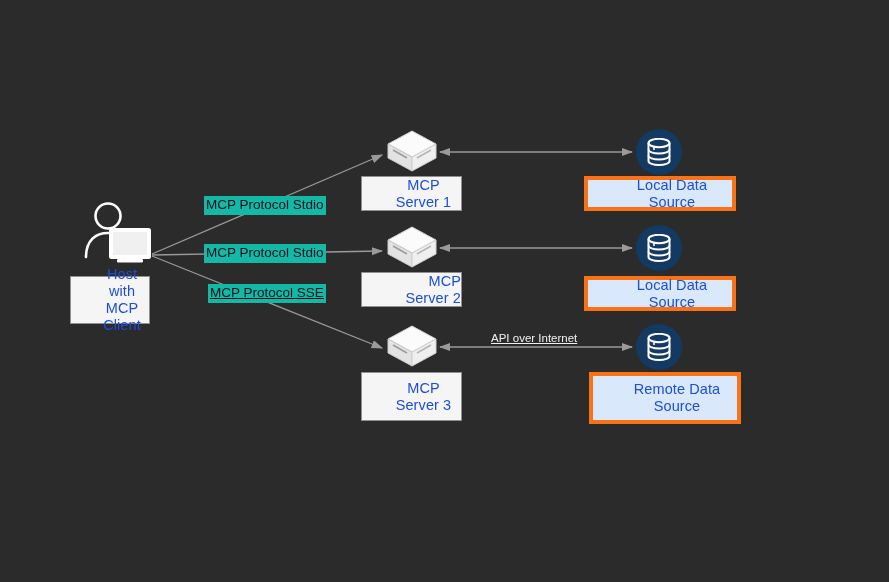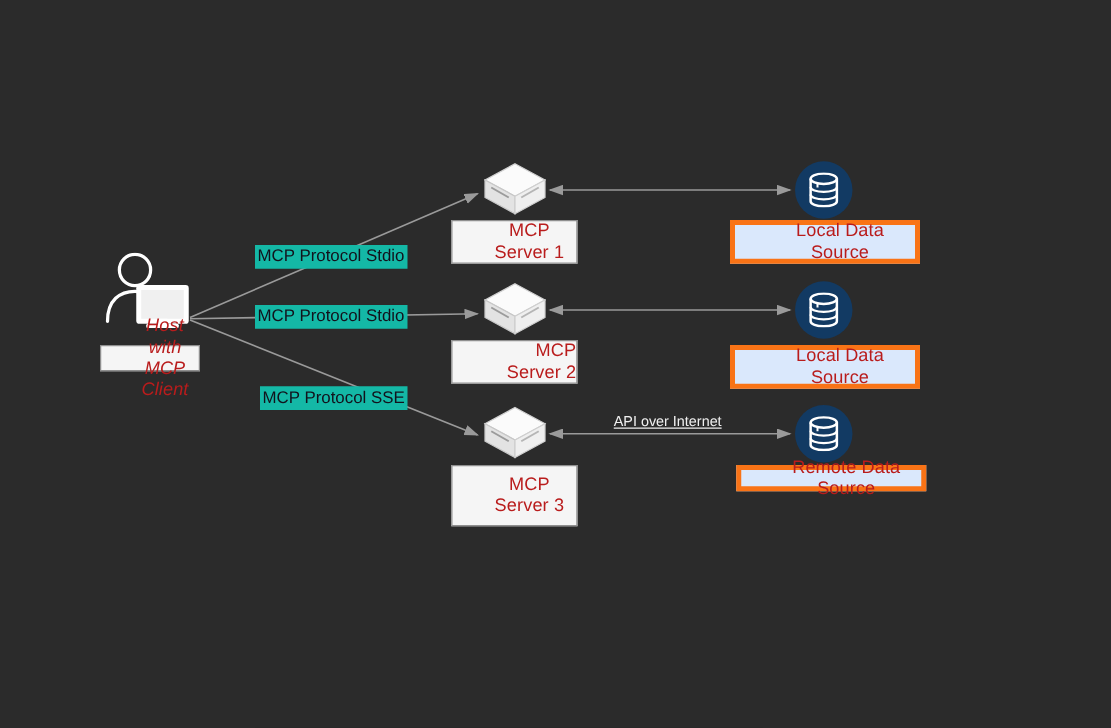--- a/index.html
+++ b/index.html
@@ -27,21 +27,21 @@
   }
 
   
   .label-box {
     position: absolute;
     box-sizing: border-box;
     display: flex;
     align-items: center;
     justify-content: center;
     text-align: center;
-    color: #b91c1c;
+    color: #1d4ed8;
     font-size: 14.5px;
     line-height: 17px;
     letter-spacing: 0.1px;
     white-space: pre-line;
     padding-left: 24px;
   }
   .box-gray {
     background: #f5f5f5;
     border: 1px solid #8f8f8f;
   }
@@ -121,21 +121,21 @@
 
       <path d="M4 55 C4 38 14 31 26 31 C38 31 48 38 48 55" fill="none" stroke="#ffffff" stroke-width="2.6" stroke-linecap="round"></path>
 
       <rect x="27" y="26" width="42" height="31" rx="2.5" fill="#ffffff"></rect>
       <rect x="31" y="30" width="34" height="23" fill="#f0f0f0"></rect>
 
       <rect x="44" y="53" width="8" height="5" fill="#ffffff"></rect>
       <rect x="35" y="57" width="26" height="3.4" rx="1.2" fill="#ffffff"></rect>
     </svg>
   </div>
-  <div class="label-box box-gray" style="left:80px; top:276px; width:80px; height:21px;font-style:italic;">
+  <div class="label-box box-gray" style="left:70px; top:276px; width:80px; height:48px;">
     <span>Host with
 MCP Client</span>
   </div>
 
   <div class="icon" style="left:386px; top:129px; width:52px; height:46px;">
     <svg width="52" height="46" viewBox="0 0 52 46" xmlns="http://www.w3.org/2000/svg">
       <polygon points="26,2 50,15 26,28 2,15" fill="#fbfbfb" stroke="#d0d0d0" stroke-width="1"></polygon>
       <polygon points="2,15 26,28 26,42 2,29" fill="#e3e3e3" stroke="#c8c8c8" stroke-width="1"></polygon>
       <polygon points="50,15 26,28 26,42 50,29" fill="#efefef" stroke="#cfcfcf" stroke-width="1"></polygon>
       <line x1="7" y1="21" x2="21" y2="29" stroke="#9b9b9b" stroke-width="1.6"></line>
@@ -200,30 +200,30 @@
 
   <div class="db-icon" style="left:636px; top:324px;">
     <svg width="26" height="28" viewBox="0 0 26 28" xmlns="http://www.w3.org/2000/svg">
       <ellipse cx="13" cy="5" rx="10.5" ry="4.2" fill="none" stroke="#ffffff" stroke-width="2"></ellipse>
       <path d="M2.5 5 L2.5 23 C2.5 25.3 7.2 27 13 27 C18.8 27 23.5 25.3 23.5 23 L23.5 5" fill="none" stroke="#ffffff" stroke-width="2"></path>
       <path d="M2.5 11.5 C2.5 13.8 7.2 15.5 13 15.5 C18.8 15.5 23.5 13.8 23.5 11.5" fill="none" stroke="#ffffff" stroke-width="1.8"></path>
       <path d="M2.5 17.5 C2.5 19.8 7.2 21.5 13 21.5 C18.8 21.5 23.5 19.8 23.5 17.5" fill="none" stroke="#ffffff" stroke-width="1.8"></path>
       <line x1="8" y1="8" x2="8" y2="12" stroke="#ffffff" stroke-width="1.6"></line>
     </svg>
   </div>
-  <div class="label-box box-blue" style="left:589px; top:372px; width:152px; height:21px;">
+  <div class="label-box box-blue" style="left:589px; top:372px; width:152px; height:52px;">
     <span>Remote Data Source</span>
   </div>
 
   <div class="edge-label" style="left:204px; top:196px;">
     <span>MCP Protocol Stdio</span>
   </div>
   <div class="edge-label" style="left:204px; top:244px;">
     <span>MCP Protocol Stdio</span>
   </div>
-  <div class="edge-label" style="left:208px; top:309px;">
+  <div class="edge-label" style="left:208px; top:284px;text-decoration:underline;">
     <span>MCP Protocol SSE</span>
   </div>
   <div class="edge-label-plain" style="left:491px; top:331px;">
     <span>API over Internet</span>
   </div>
 
 </div>
 
 </body></html>

